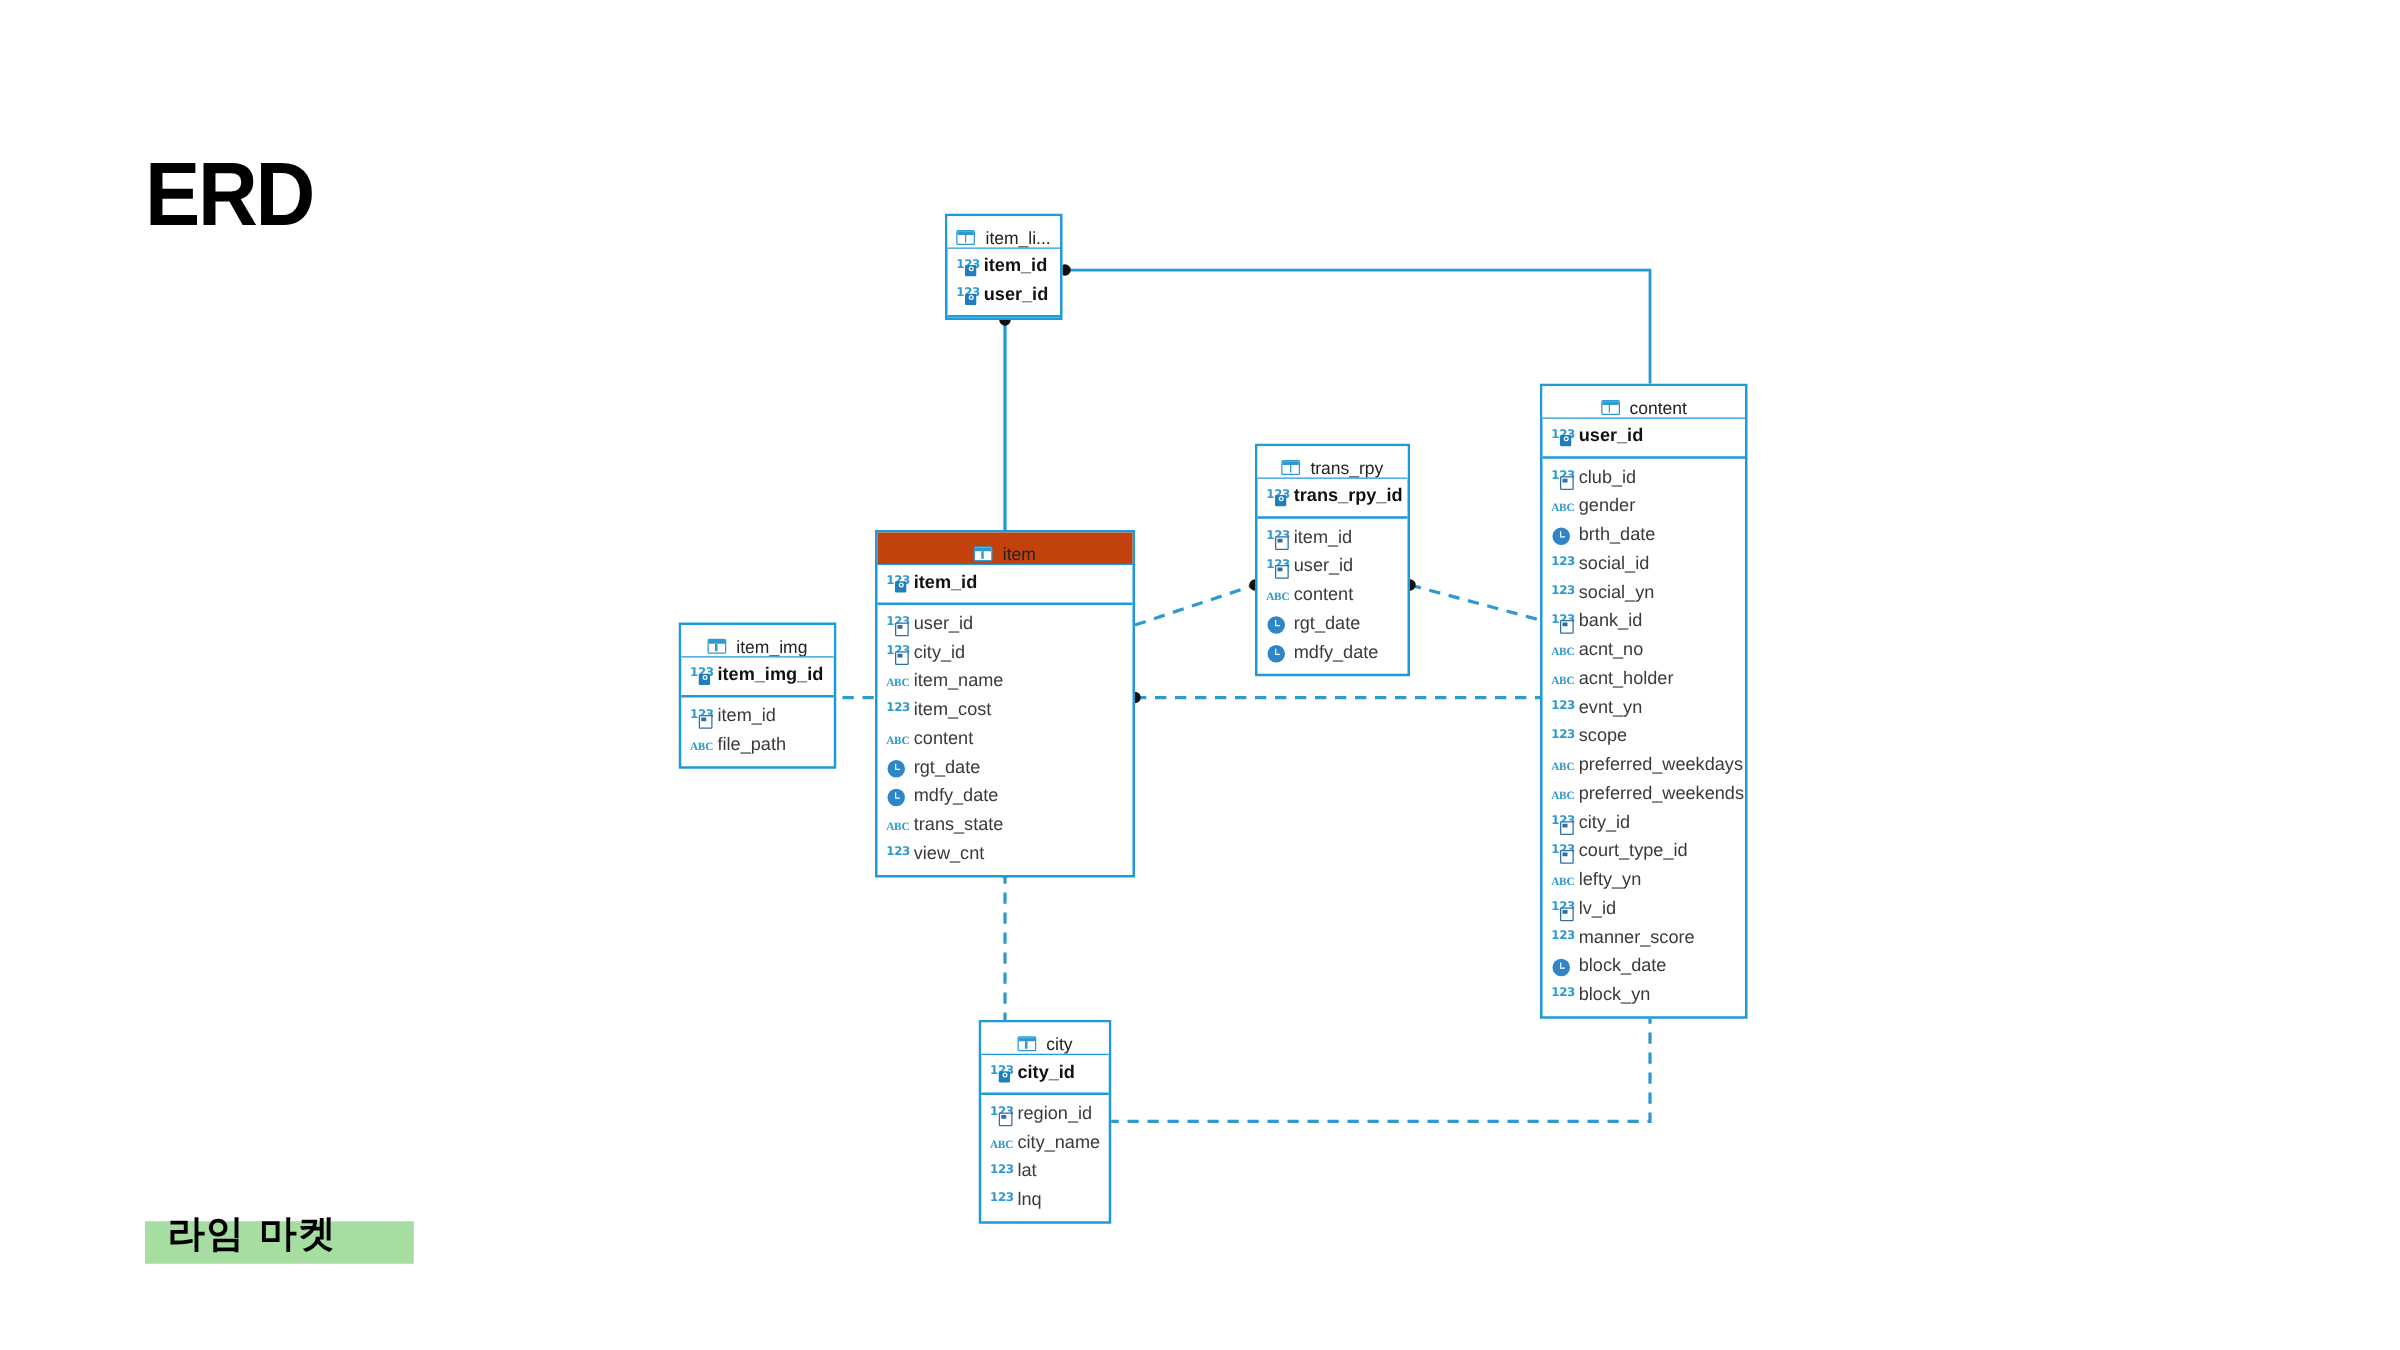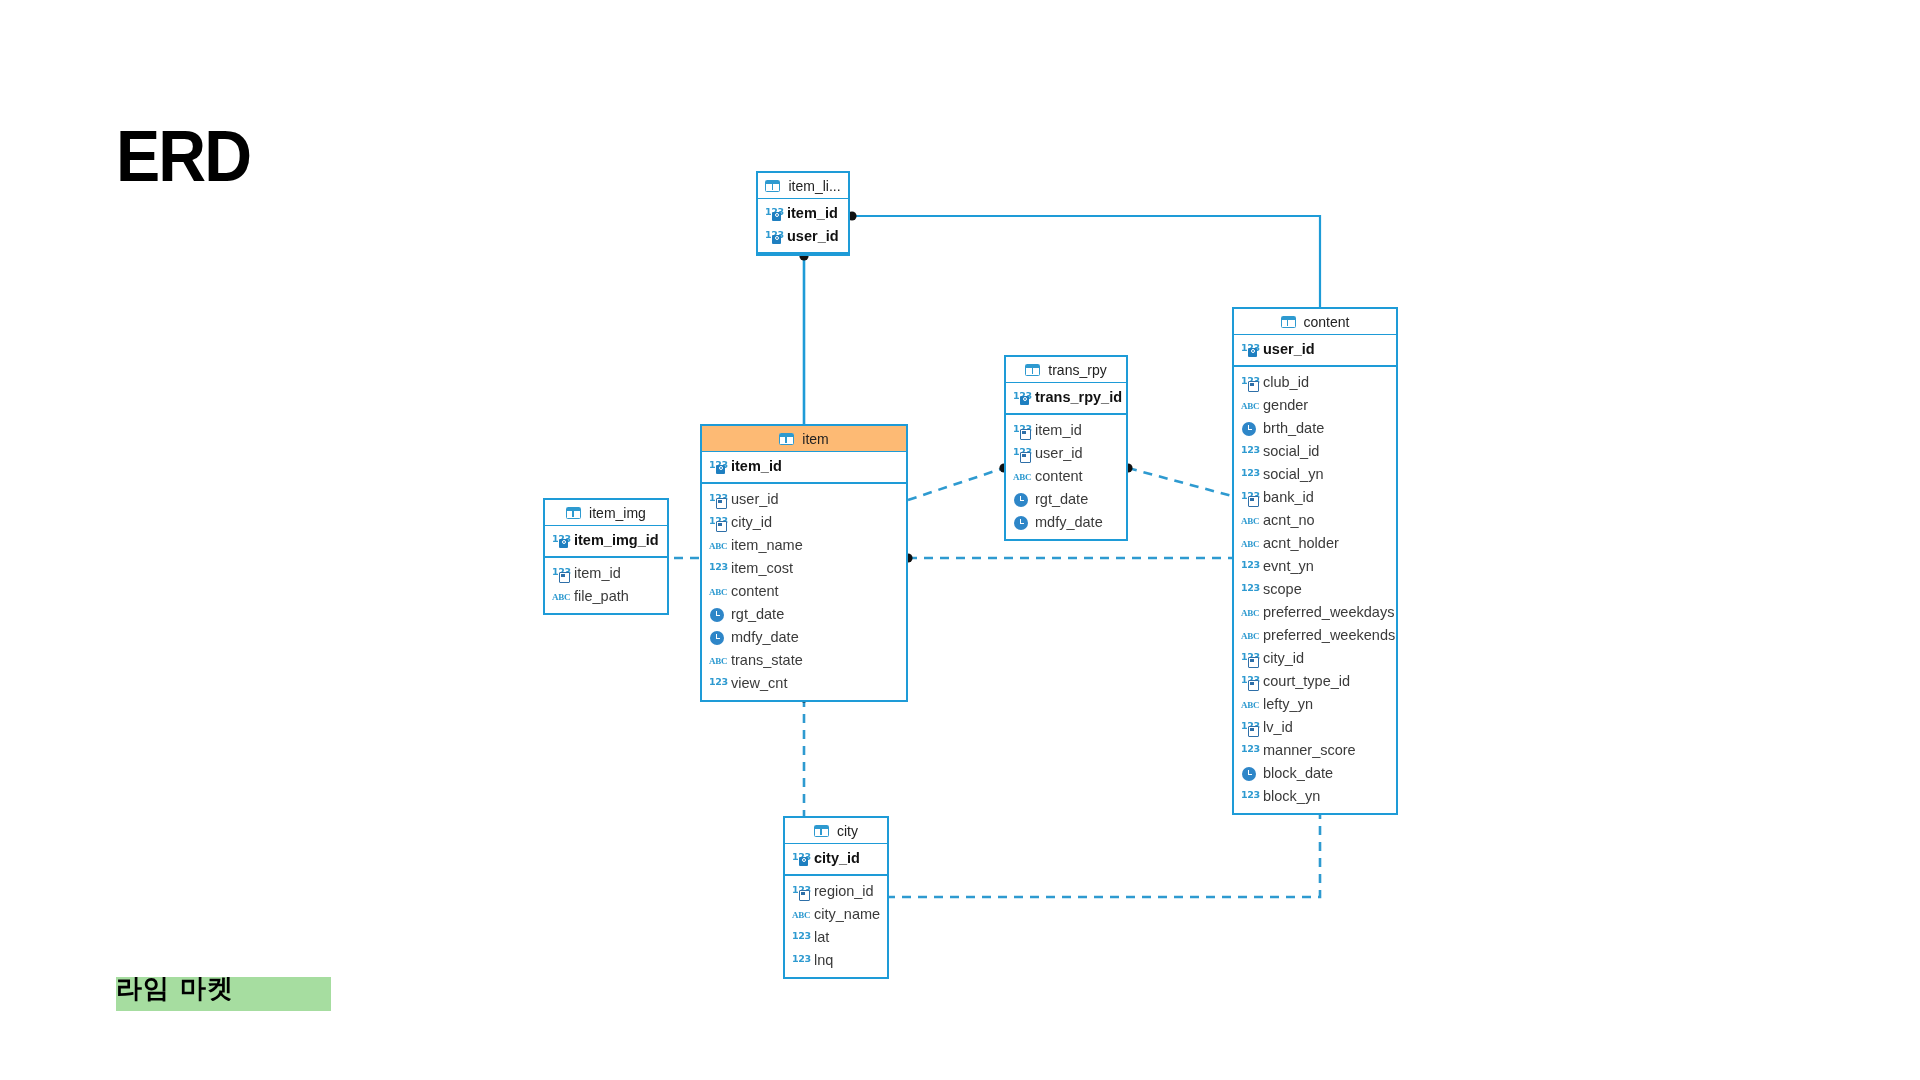--- a/index.html
+++ b/index.html
@@ -45,26 +45,26 @@
     top: 12px;
     width: 215px;
     height: 34px;
     background: #A6DDA0;
     z-index: 0;
   }
   #brand-text {
     position: relative;
     z-index: 1;
     font-family: "DejaVu Sans", sans-serif;
-    font-size: 26px;
+    font-size: 30px;
     font-weight: bold;
     color: #000000;
     letter-spacing: 1px;
     line-height: 1;
-    padding-left: 0;
+    padding-left: 18px;
   }
 
   
   #canvas {
     position: absolute;
     left: 0;
     top: 0;
     width: 1920px;
     height: 780px;
   }
@@ -81,34 +81,34 @@
   .entity {
     position: absolute;
     z-index: 2;
     background: #ffffff;
     border: 2px solid #1E9BD7;
     box-sizing: border-box;
   }
   .entity-header {
     height: 26px;
     display: flex;
-    align-items: center;
+    align-items: flex-end;
     justify-content: center;
     gap: 6px;
     font-size: 14px;
     color: #222222;
     background: #ffffff;
     border-bottom: 1px solid #1E9BD7;
     box-sizing: border-box;
     padding: 0 6px;
     overflow: hidden;
     white-space: nowrap;
   }
   .entity.accent .entity-header {
-    background: #fdba74;
+    background: #c2410c;
   }
   .entity-pk {
     border-bottom: 2px solid #1E9BD7;
     padding: 3px 0 4px 0;
   }
   .entity-fields {
     padding: 4px 0 5px 0;
   }
   .field-row {
     display: flex;

